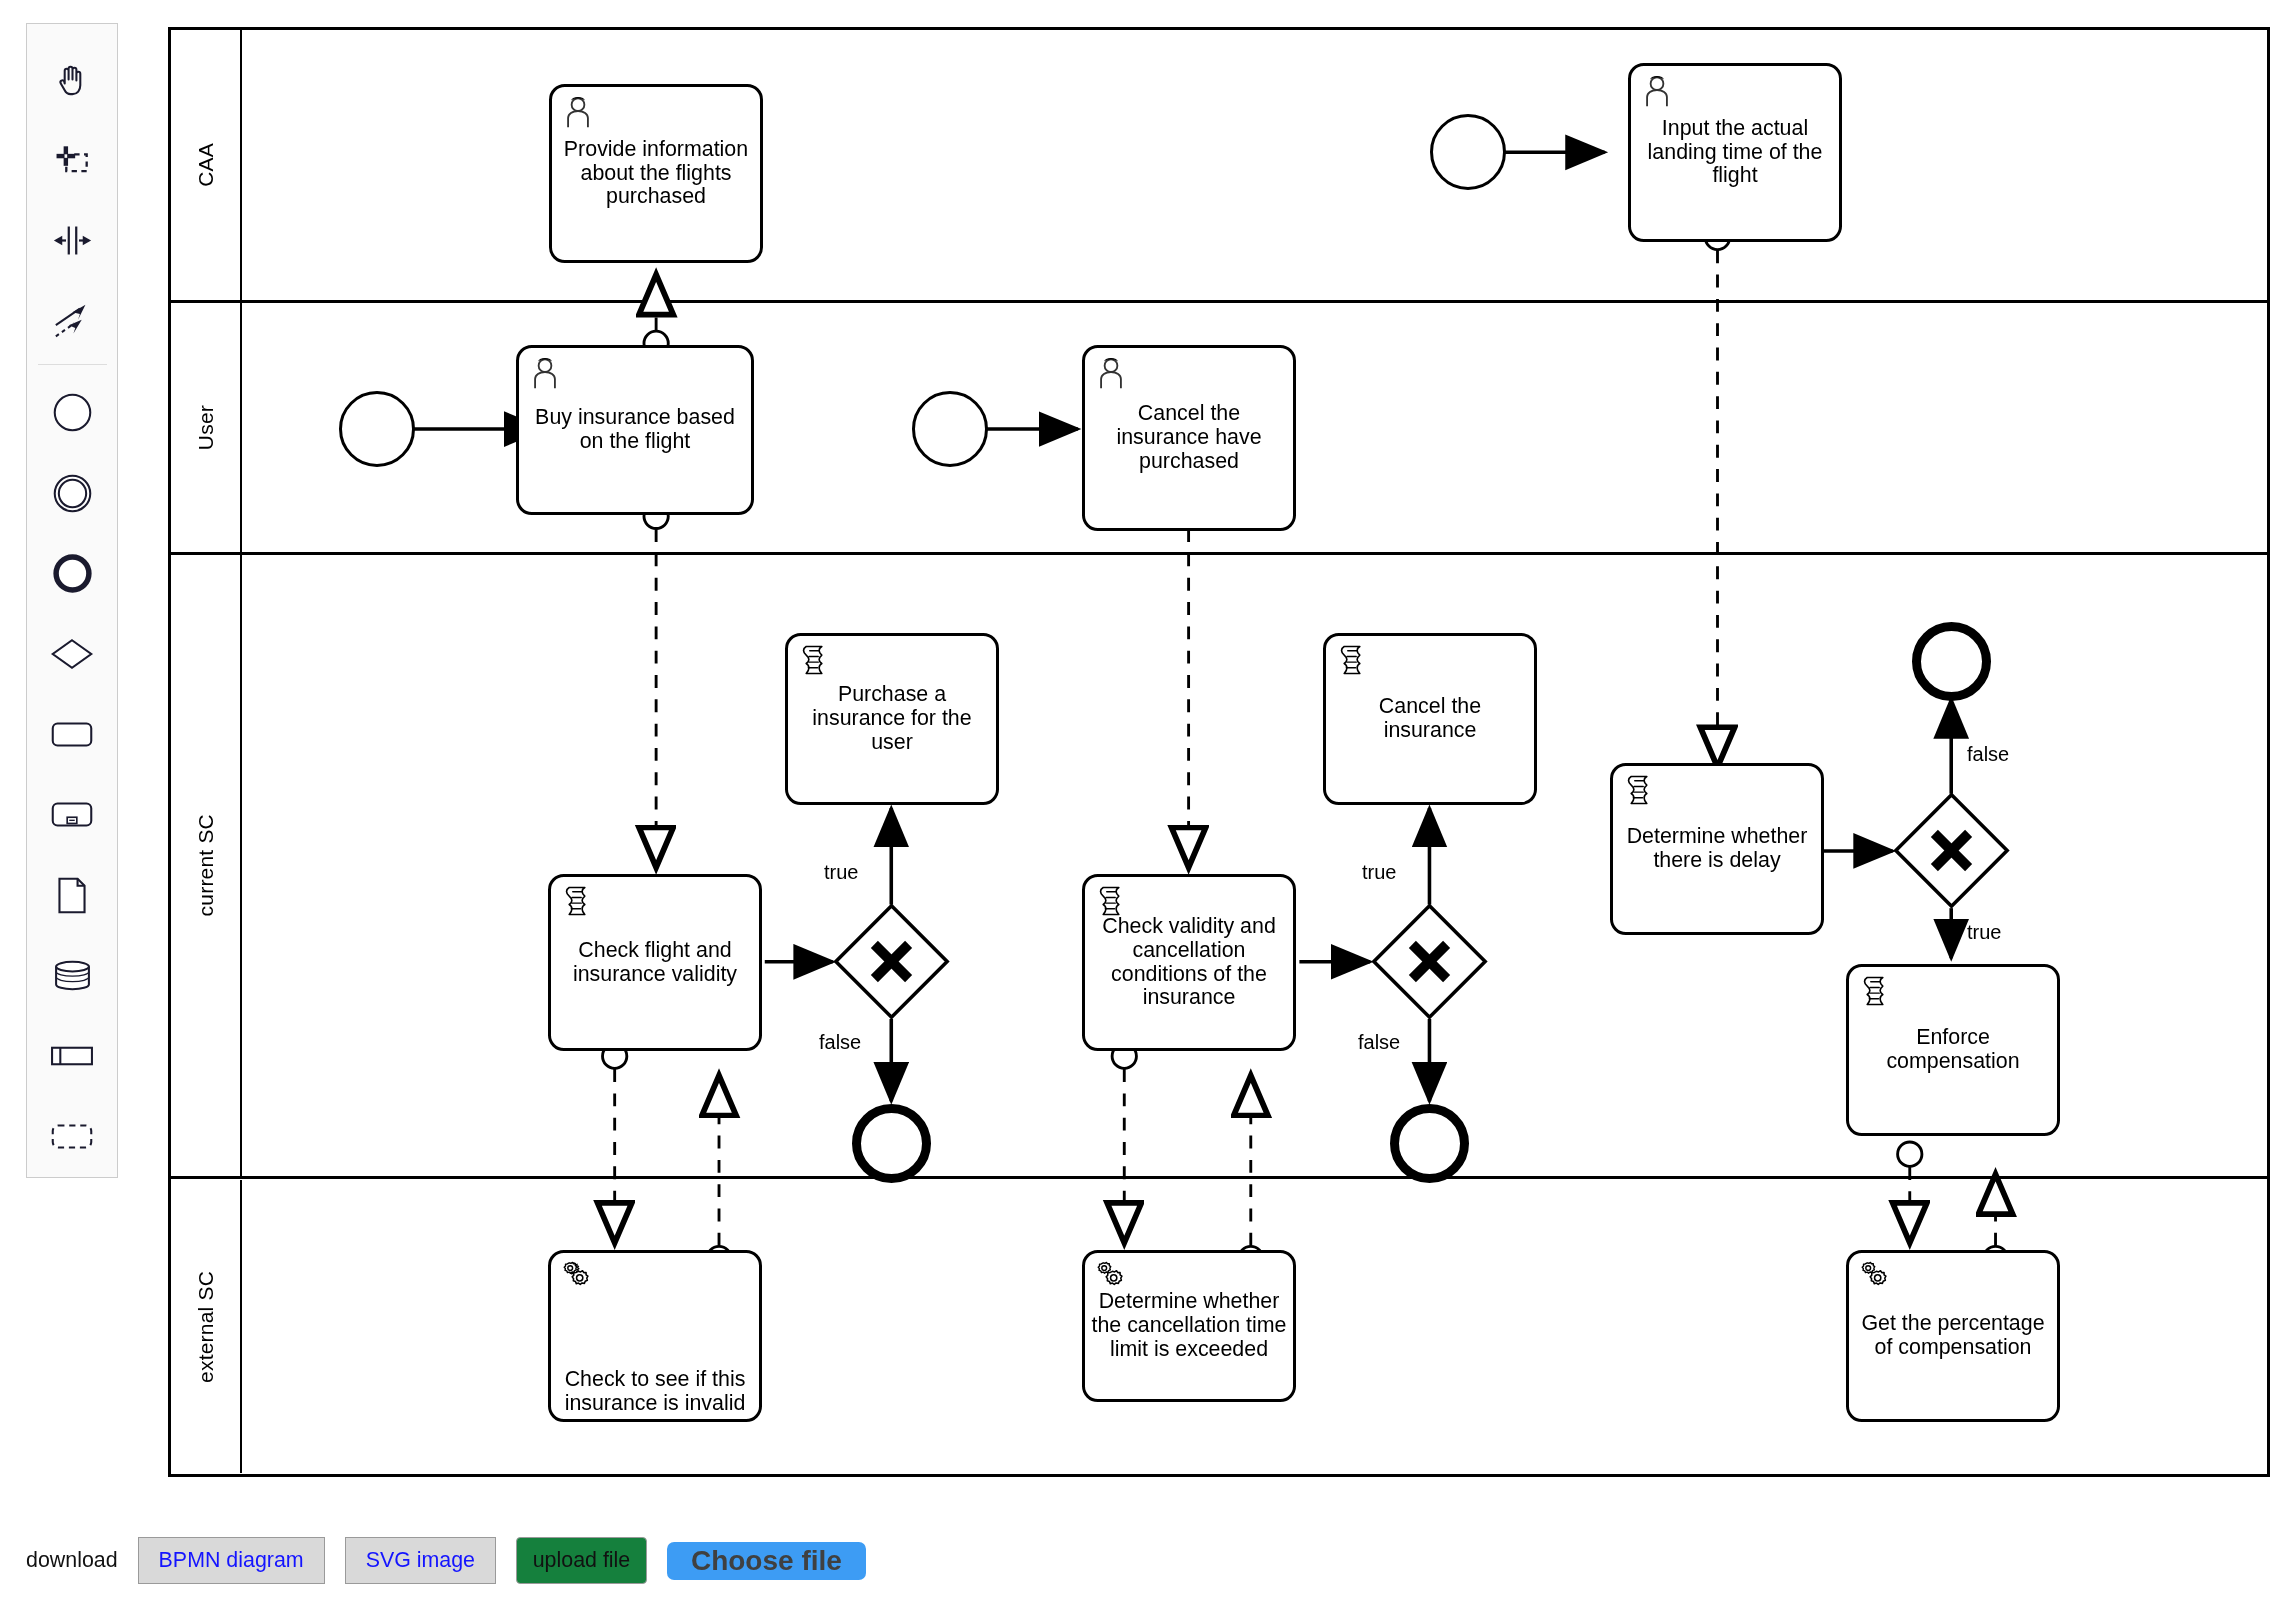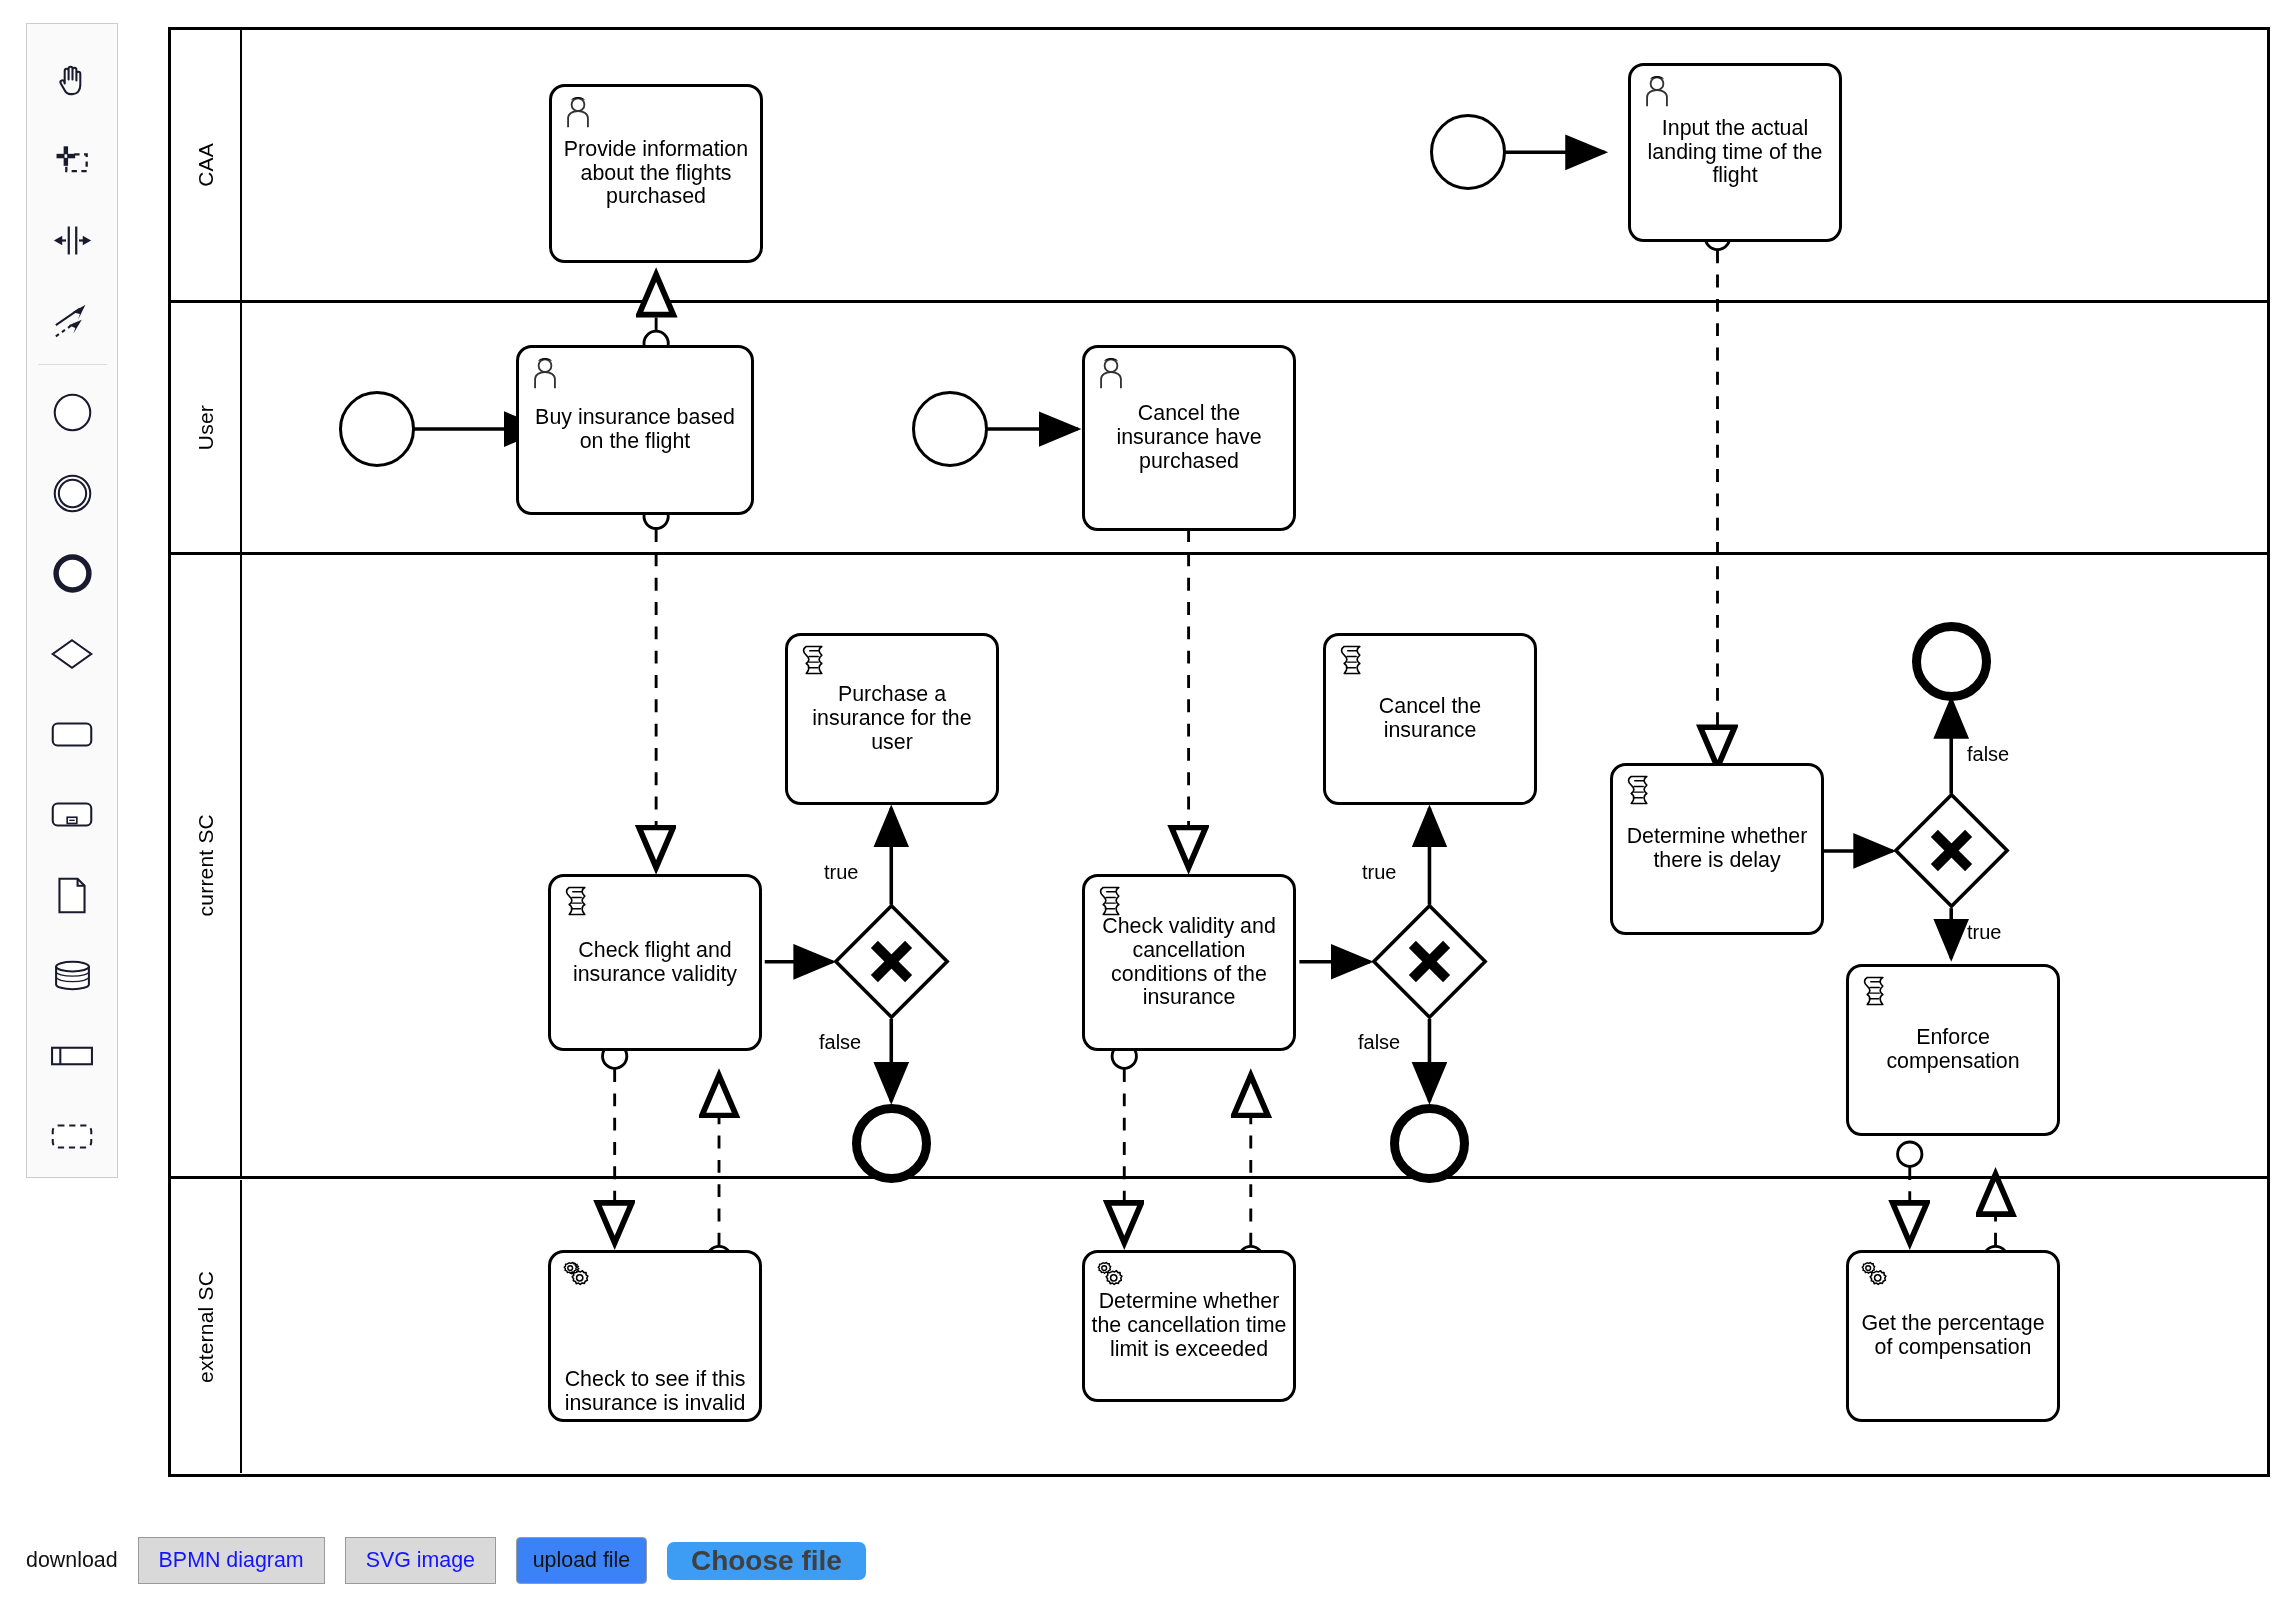--- a/index.html
+++ b/index.html
@@ -158,21 +158,21 @@
     background: #d9d9d9;
     border: 1.4px solid #9a9a9a;
     color: #1414ff;
     font-size: 21.4px;
     padding: 10px 20px;
     margin-right: 20px;
     cursor: pointer;
     font-family: "Liberation Sans", sans-serif;
   }
   .btn-plain {
-    background: #3b82f6;
+    background: #15803d;
     border: 1.4px solid #9a9a9a;
     border-radius: 4.3px;
     color: #111;
     font-size: 21.4px;
     padding: 10px 15.7px;
     margin-right: 20px;
     cursor: pointer;
     font-family: "Liberation Sans", sans-serif;
   }
   .btn-blue {

